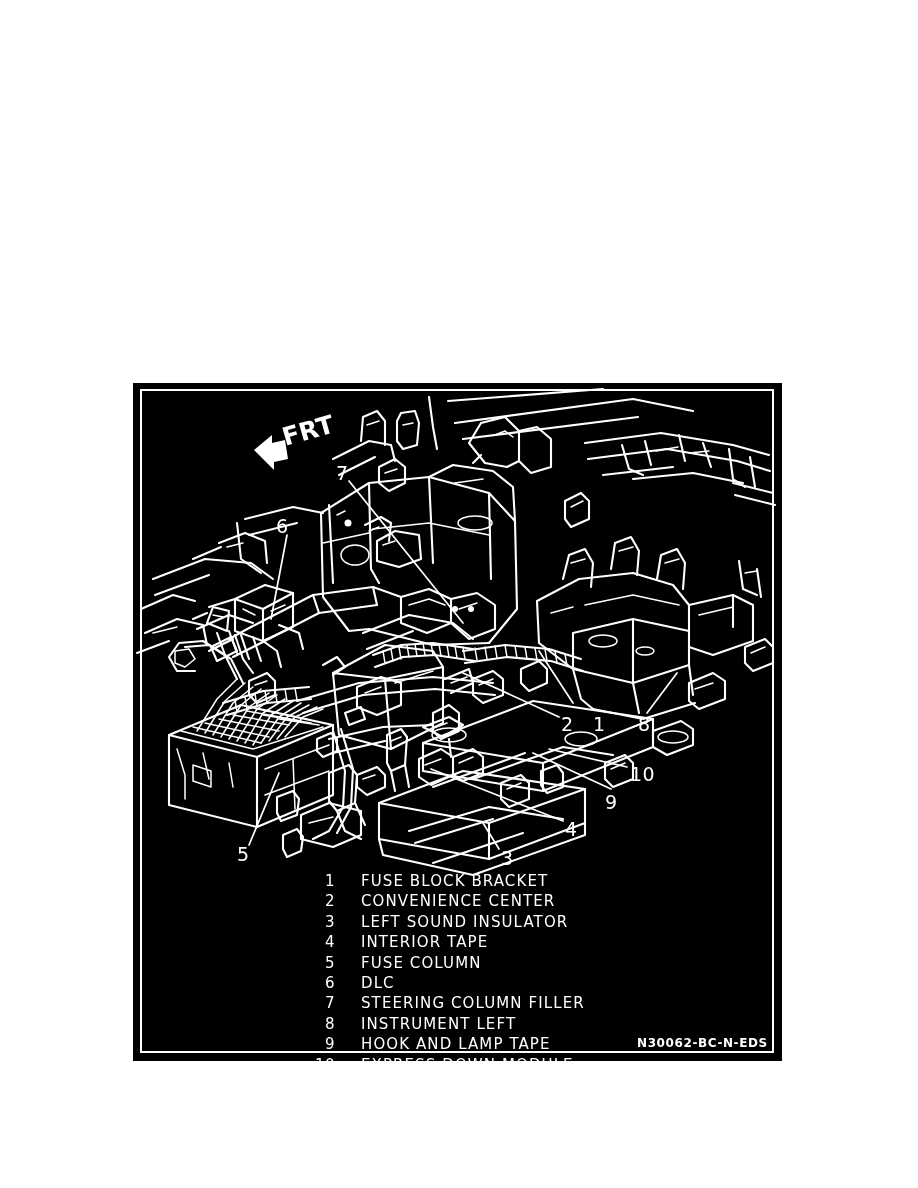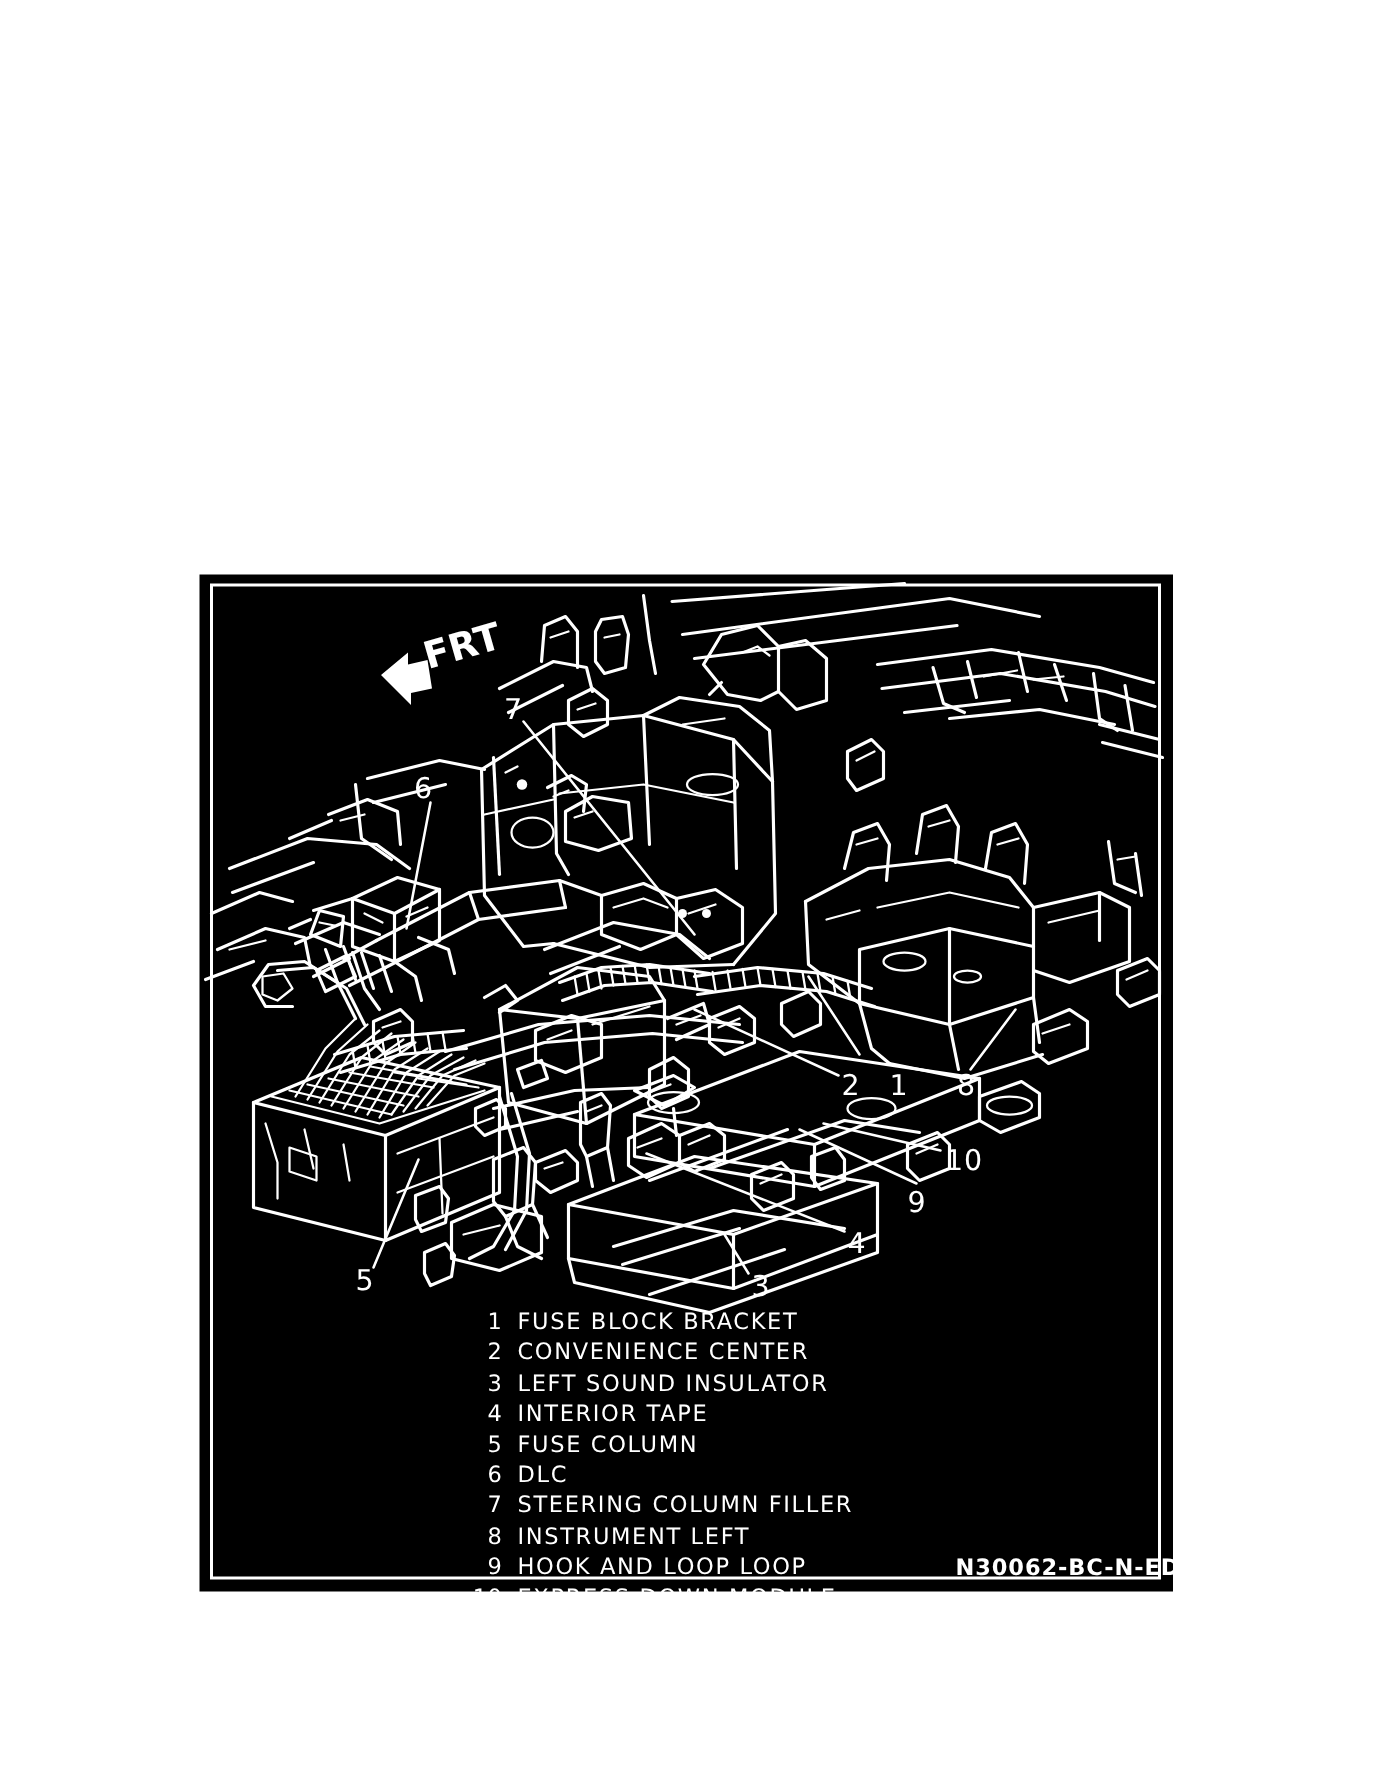--- a/index.html
+++ b/index.html
@@ -116,36 +116,36 @@
   }
   .legend-num {
     width: 22px;
     text-align: right;
     color: #ffffff;
     font-family: "DejaVu Sans", sans-serif;
     font-size: 15px;
     letter-spacing: 0.4px;
   }
   .legend-label {
-    margin-left: 10px;
+    margin-left: 26px;
     color: #ffffff;
     font-family: "DejaVu Sans", sans-serif;
     font-size: 15px;
     letter-spacing: 1.1px;
     white-space: nowrap;
   }
 
   
   #drawing-code {
     position: absolute;
     left: 504px;
     top: 653px;
     color: #ffffff;
     font-family: "DejaVu Sans", sans-serif;
-    font-size: 15px;
+    font-size: 12px;
     font-weight: bold;
     letter-spacing: 0.6px;
     white-space: nowrap;
   }
 </style>
 </head>
 <body>
 
 <div id="figure-panel">
 
@@ -525,21 +525,21 @@
     <div class="legend-row">
       <span class="legend-num">7</span>
       <span class="legend-label">STEERING COLUMN FILLER</span>
     </div>
     <div class="legend-row">
       <span class="legend-num">8</span>
       <span class="legend-label">INSTRUMENT LEFT</span>
     </div>
     <div class="legend-row">
       <span class="legend-num">9</span>
-      <span class="legend-label">HOOK AND LOOP LOOP</span>
+      <span class="legend-label">HOOK AND LAMP TAPE</span>
     </div>
     <div class="legend-row">
       <span class="legend-num">10</span>
       <span class="legend-label">EXPRESS DOWN MODULE</span>
     </div>
   </div>
 
   <div id="drawing-code">N30062-BC-N-EDS</div>
 
 </div>

